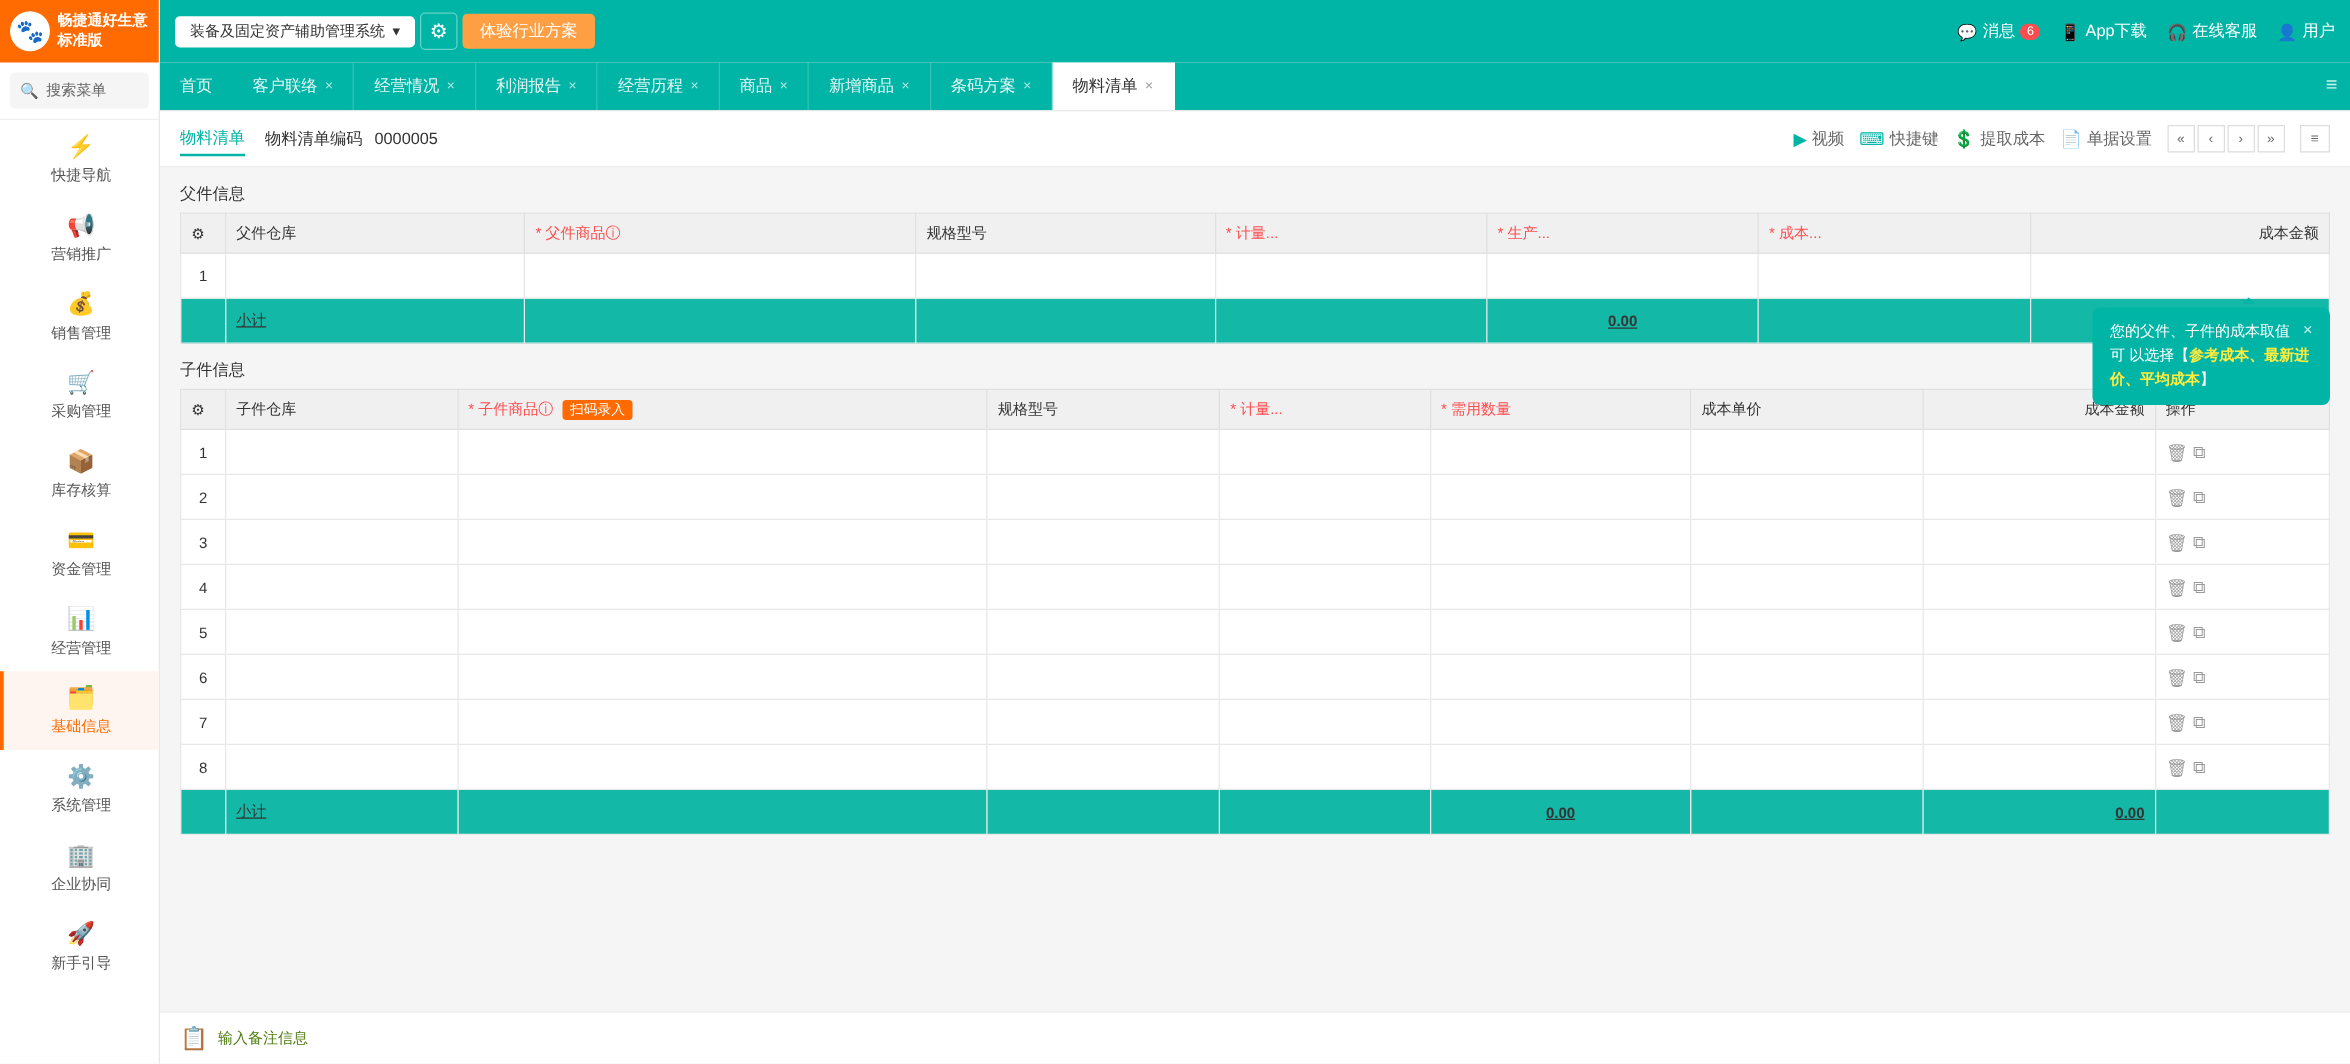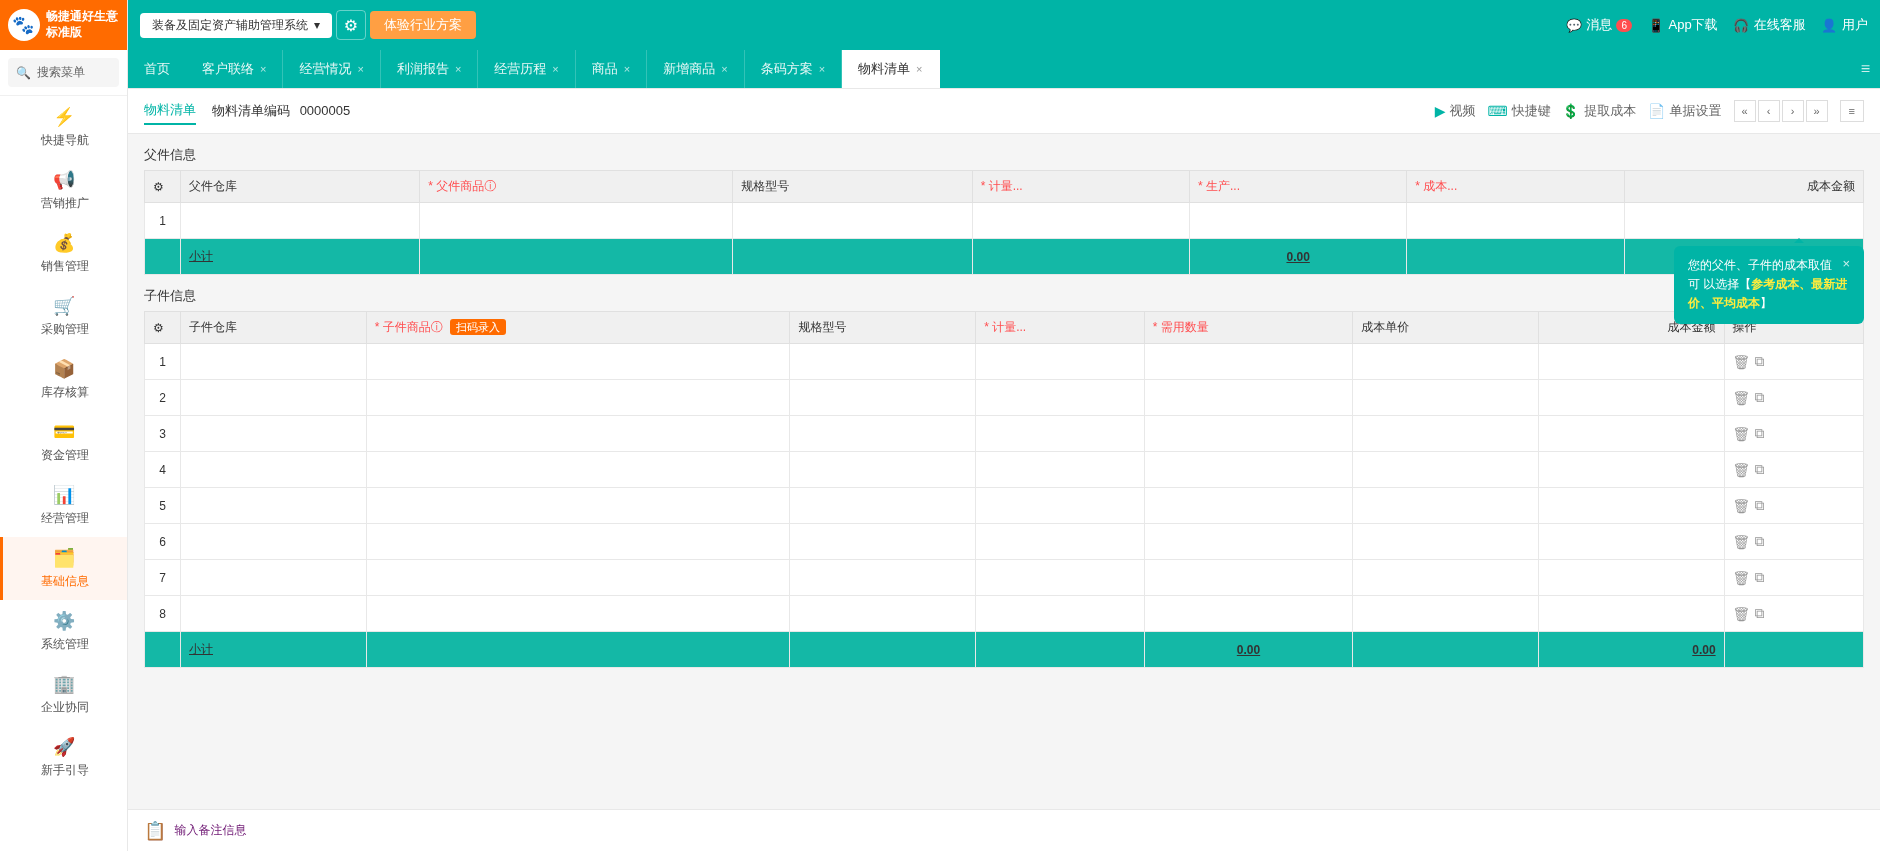--- a/index.html
+++ b/index.html
@@ -340,21 +340,21 @@
       display: flex;
       align-items: center;
       gap: 8px;
       flex-shrink: 0;
       min-height: 42px;
     }
     .bottom-icon {
       font-size: 18px;
       color: #666;
     }
-    .bottom-text { font-size: 12px; color: #701a75; font-family: Liberation Mono, monospace; }
+    .bottom-text { font-size: 12px; color: #4d7c0f; font-family: Liberation Mono, monospace; }
   </style>
 </head>
 <body>
 
 <div class="sidebar">
   <div class="sidebar-logo">
     <div class="logo-icon">🐾</div>
     <div class="logo-text">
       <div>畅捷通好生意</div>
       <div>标准版</div>

